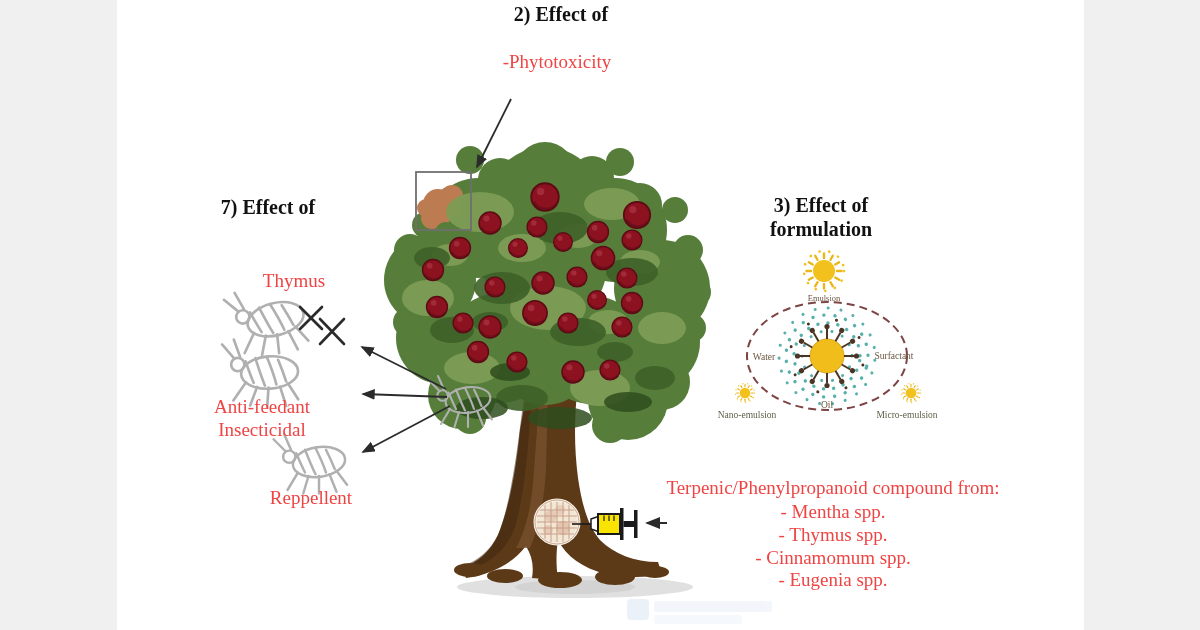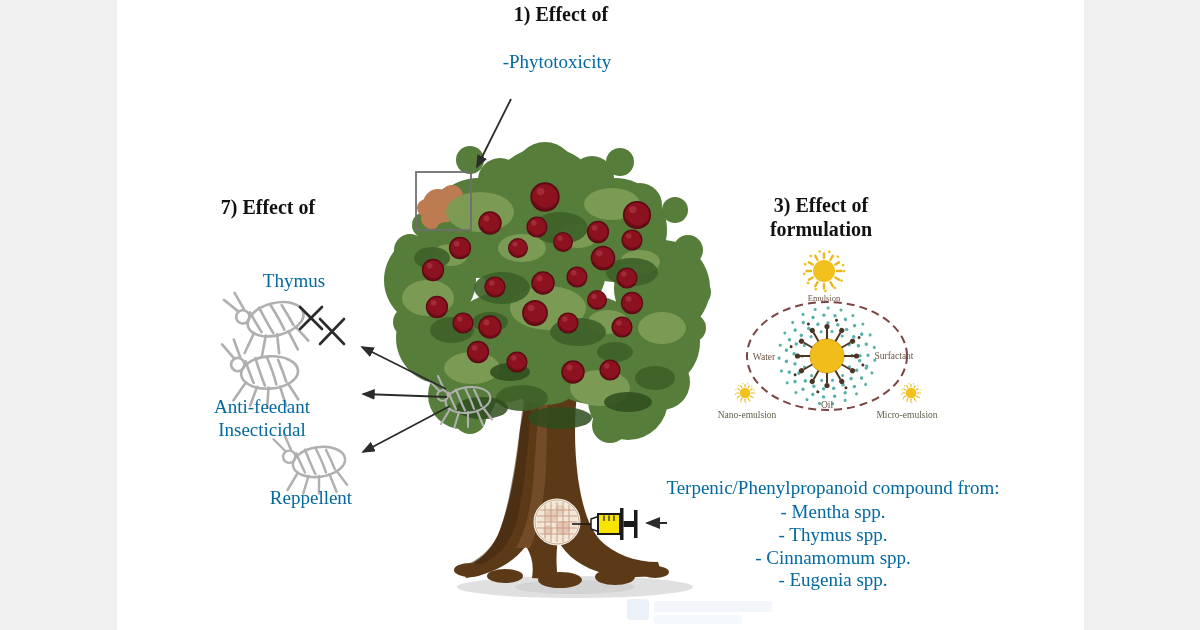--- a/index.html
+++ b/index.html
@@ -2,21 +2,21 @@
 <html><head>
 <meta charset="utf-8">
 <style>
   html,body{margin:0;padding:0;background:#ffffff;}
   .stage{position:relative;width:1200px;height:630px;background:#ffffff;overflow:hidden;
          font-family:"Liberation Serif", serif;}
   .sidebar{position:absolute;top:0;height:630px;background:#f0f0f0;}
   .sidebar.left{left:0;width:117px;}
   .sidebar.right{left:1084px;width:116px;}
   .gfx{position:absolute;left:0;top:0;}
-  .t{position:absolute;transform:translateX(-50%);white-space:nowrap;color:#0369a1;line-height:1.1;}
+  .t{position:absolute;transform:translateX(-50%);white-space:nowrap;color:#ef4444;line-height:1.1;}
   .bold{font-weight:bold;color:#111;}
   .s20{font-size:20px;}
   .s19{font-size:19px;}
 </style>
 </head>
 <body>
 
 <div class="stage">
   <div class="sidebar left"></div>
   <div class="sidebar right"></div>
@@ -286,21 +286,21 @@
       <text x="907" y="418" font-size="9.5" fill="#60604a" text-anchor="middle">Micro-emulsion</text>
     </g>
 
     <g opacity="0.55">
       <rect x="627" y="599" width="22" height="21" rx="4" fill="#d9e6f4"></rect>
       <rect x="654" y="601" width="118" height="11" rx="2" fill="#e9eff8"></rect>
       <rect x="654" y="615" width="88" height="9" rx="2" fill="#edf3fa"></rect>
     </g>
   </svg>
 
-  <div class="t bold s20" style="left:561px;top:3px">1) Effect of</div>
+  <div class="t bold s20" style="left:561px;top:3px">2) Effect of</div>
   <div class="t s19" style="left:557px;top:52px">-Phytotoxicity</div>
 
   <div class="t bold s20" style="left:268px;top:196px">7) Effect of</div>
   <div class="t s19" style="left:294px;top:271px">Thymus</div>
   <div class="t s19" style="left:262px;top:397px">Anti-feedant</div>
   <div class="t s19" style="left:262px;top:420px">Insecticidal</div>
   <div class="t s19" style="left:311px;top:488px">Reppellent</div>
 
   <div class="t bold s20" style="left:821px;top:194px">3) Effect of</div>
   <div class="t bold s20" style="left:821px;top:218px">formulation</div>

